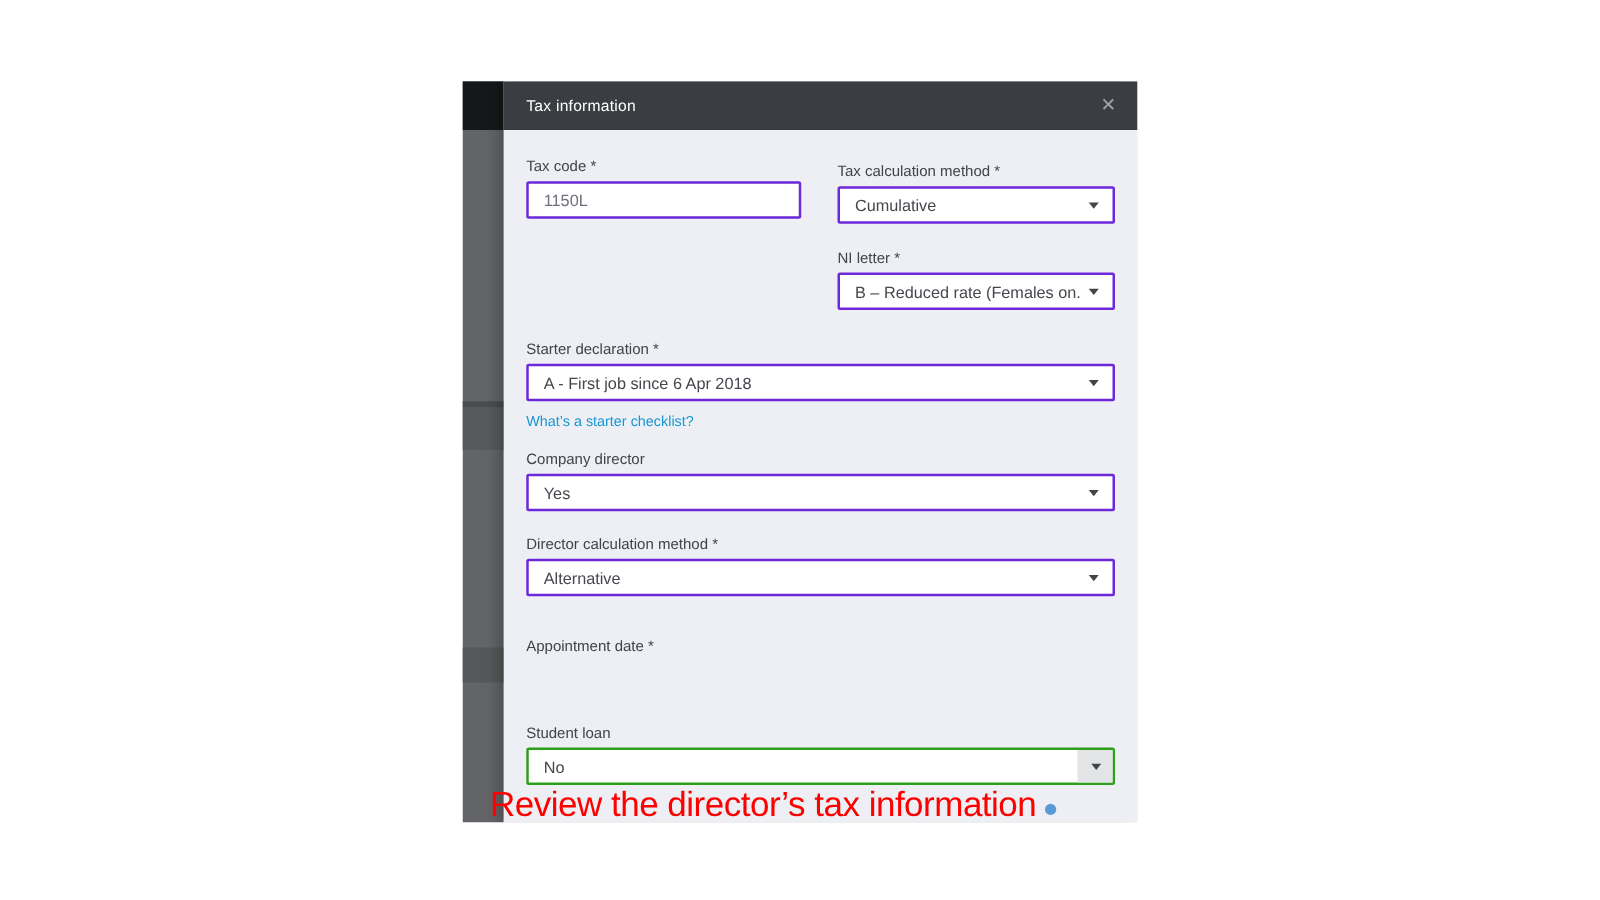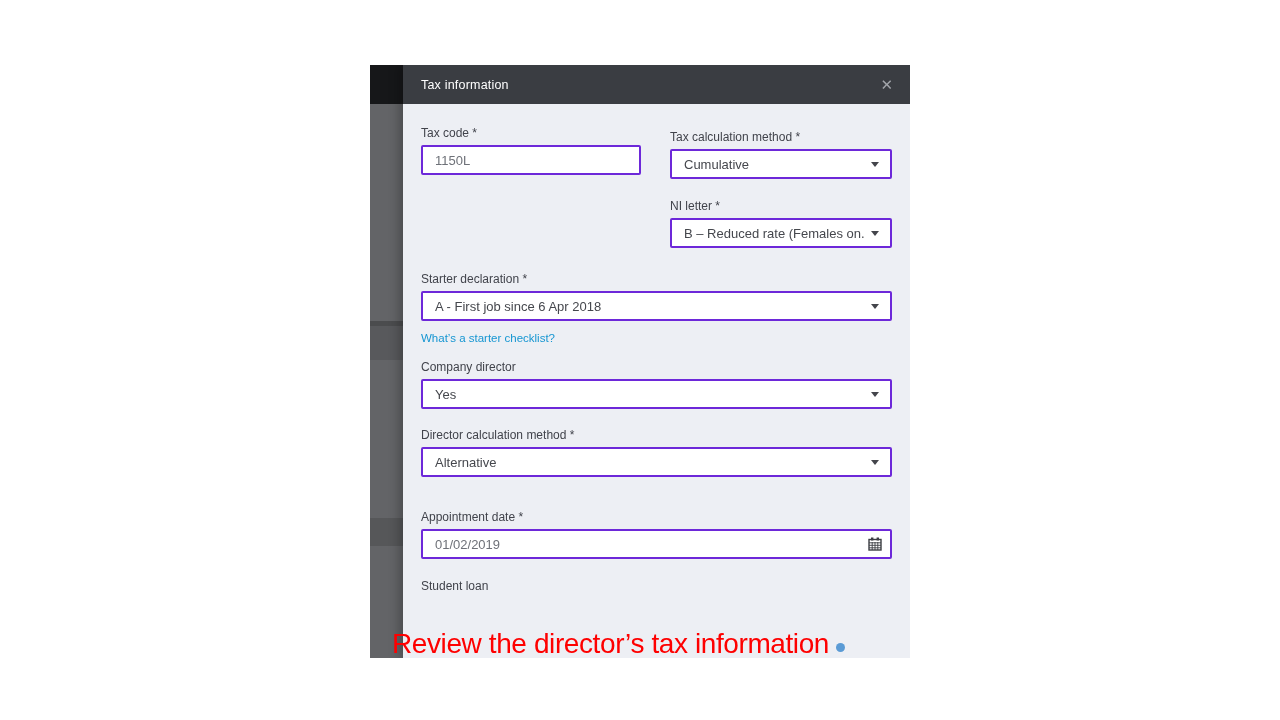--- a/index.html
+++ b/index.html
@@ -150,35 +150,32 @@
           <div class="ctrl">
             <div class="box">
               <span class="selecttext">Alternative</span>
               <span class="arrow"></span>
             </div>
           </div>
         </div>
 
         <div class="field f-apptdate">
           <div class="lbl">Appointment date *</div>
-          <div class="ctrl">
-            <input class="box" type="text" value="01/02/2019" style="">
-            <span class="dateicon">
-              <svg width="14" height="14" viewBox="0 0 14 14">
-                <rect x="1" y="2.5" width="12" height="10.5" fill="#ffffff" stroke="#3c3e44" stroke-width="1.4"></rect>
-                <rect x="3" y="0.5" width="2.4" height="3" fill="#3c3e44"></rect>
-                <rect x="8.6" y="0.5" width="2.4" height="3" fill="#3c3e44"></rect>
-                <path d="M1 5.8 H13 M1 8.3 H13 M1 10.8 H13 M4.2 5 V13 M7 5 V13 M9.8 5 V13" stroke="#3c3e44" stroke-width="0.9" fill="none"></path>
-              </svg>
-            </span>
-          </div>
         </div>
 
         <div class="field f-studloan">
           <div class="lbl">Student loan</div>
+          <div class="ctrl">
+            <div class="box green">
+              <span class="selecttext">No</span>
+              <span class="greentail">
+                <span class="arrow"></span>
+              </span>
+            </div>
+          </div>
         </div>
 
       </div>
     </div>
   </div>
 
   <div class="annotation"><span>Review the director’s tax information</span><span class="bluedot"></span></div>
 </div>
 
 </body></html>

